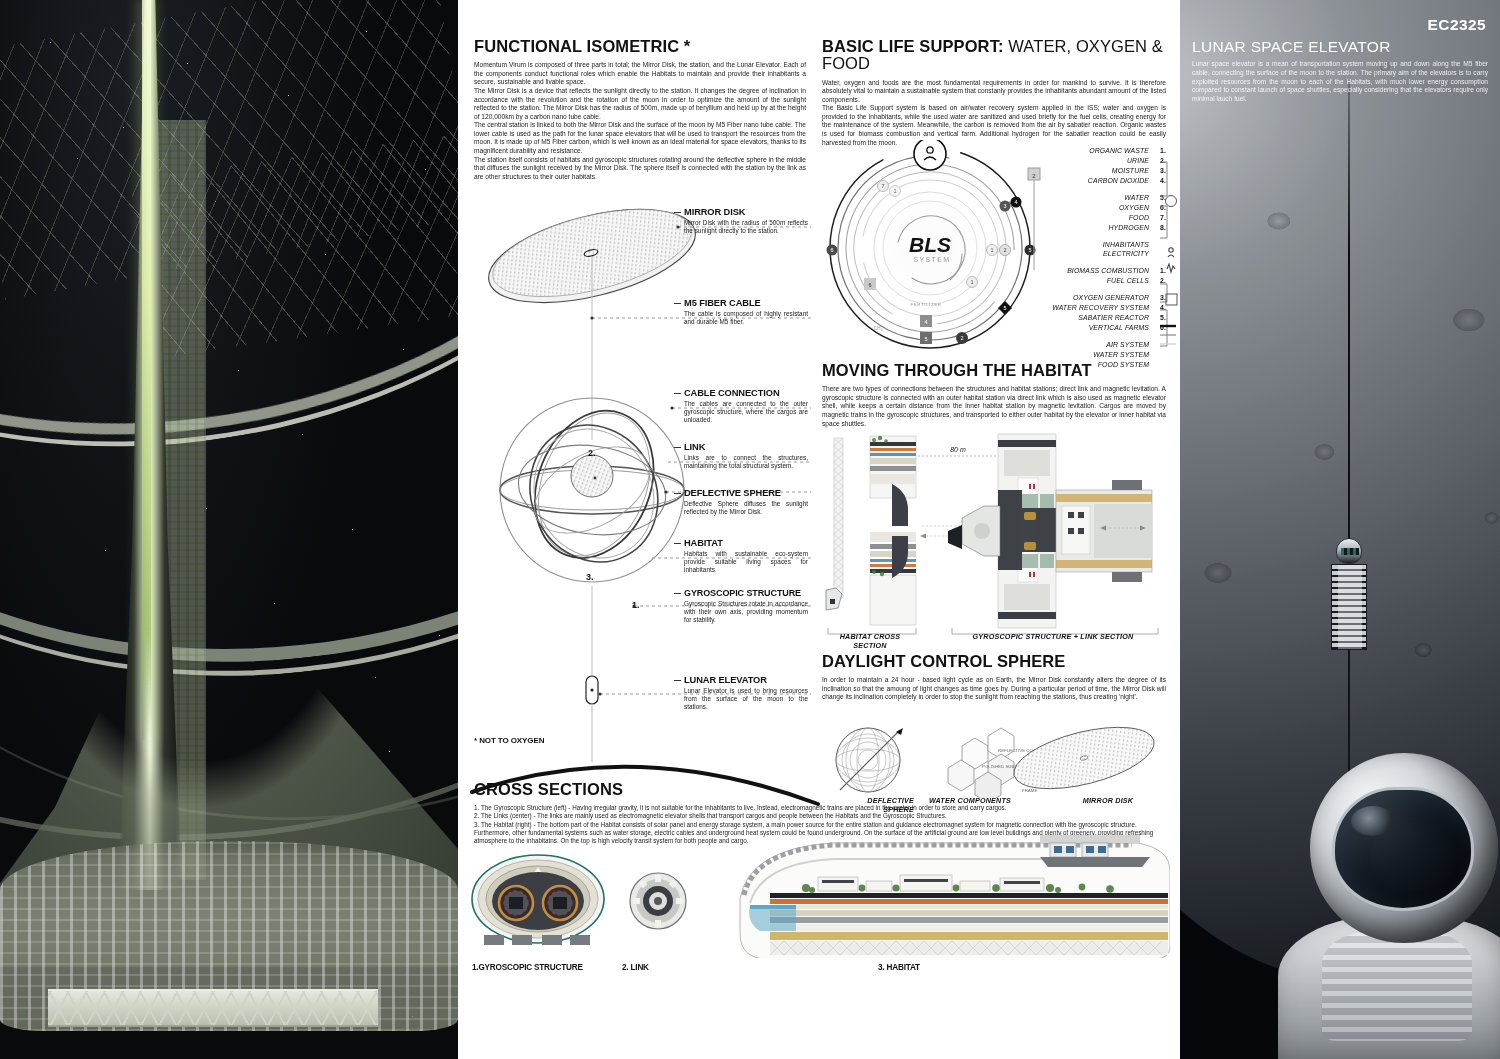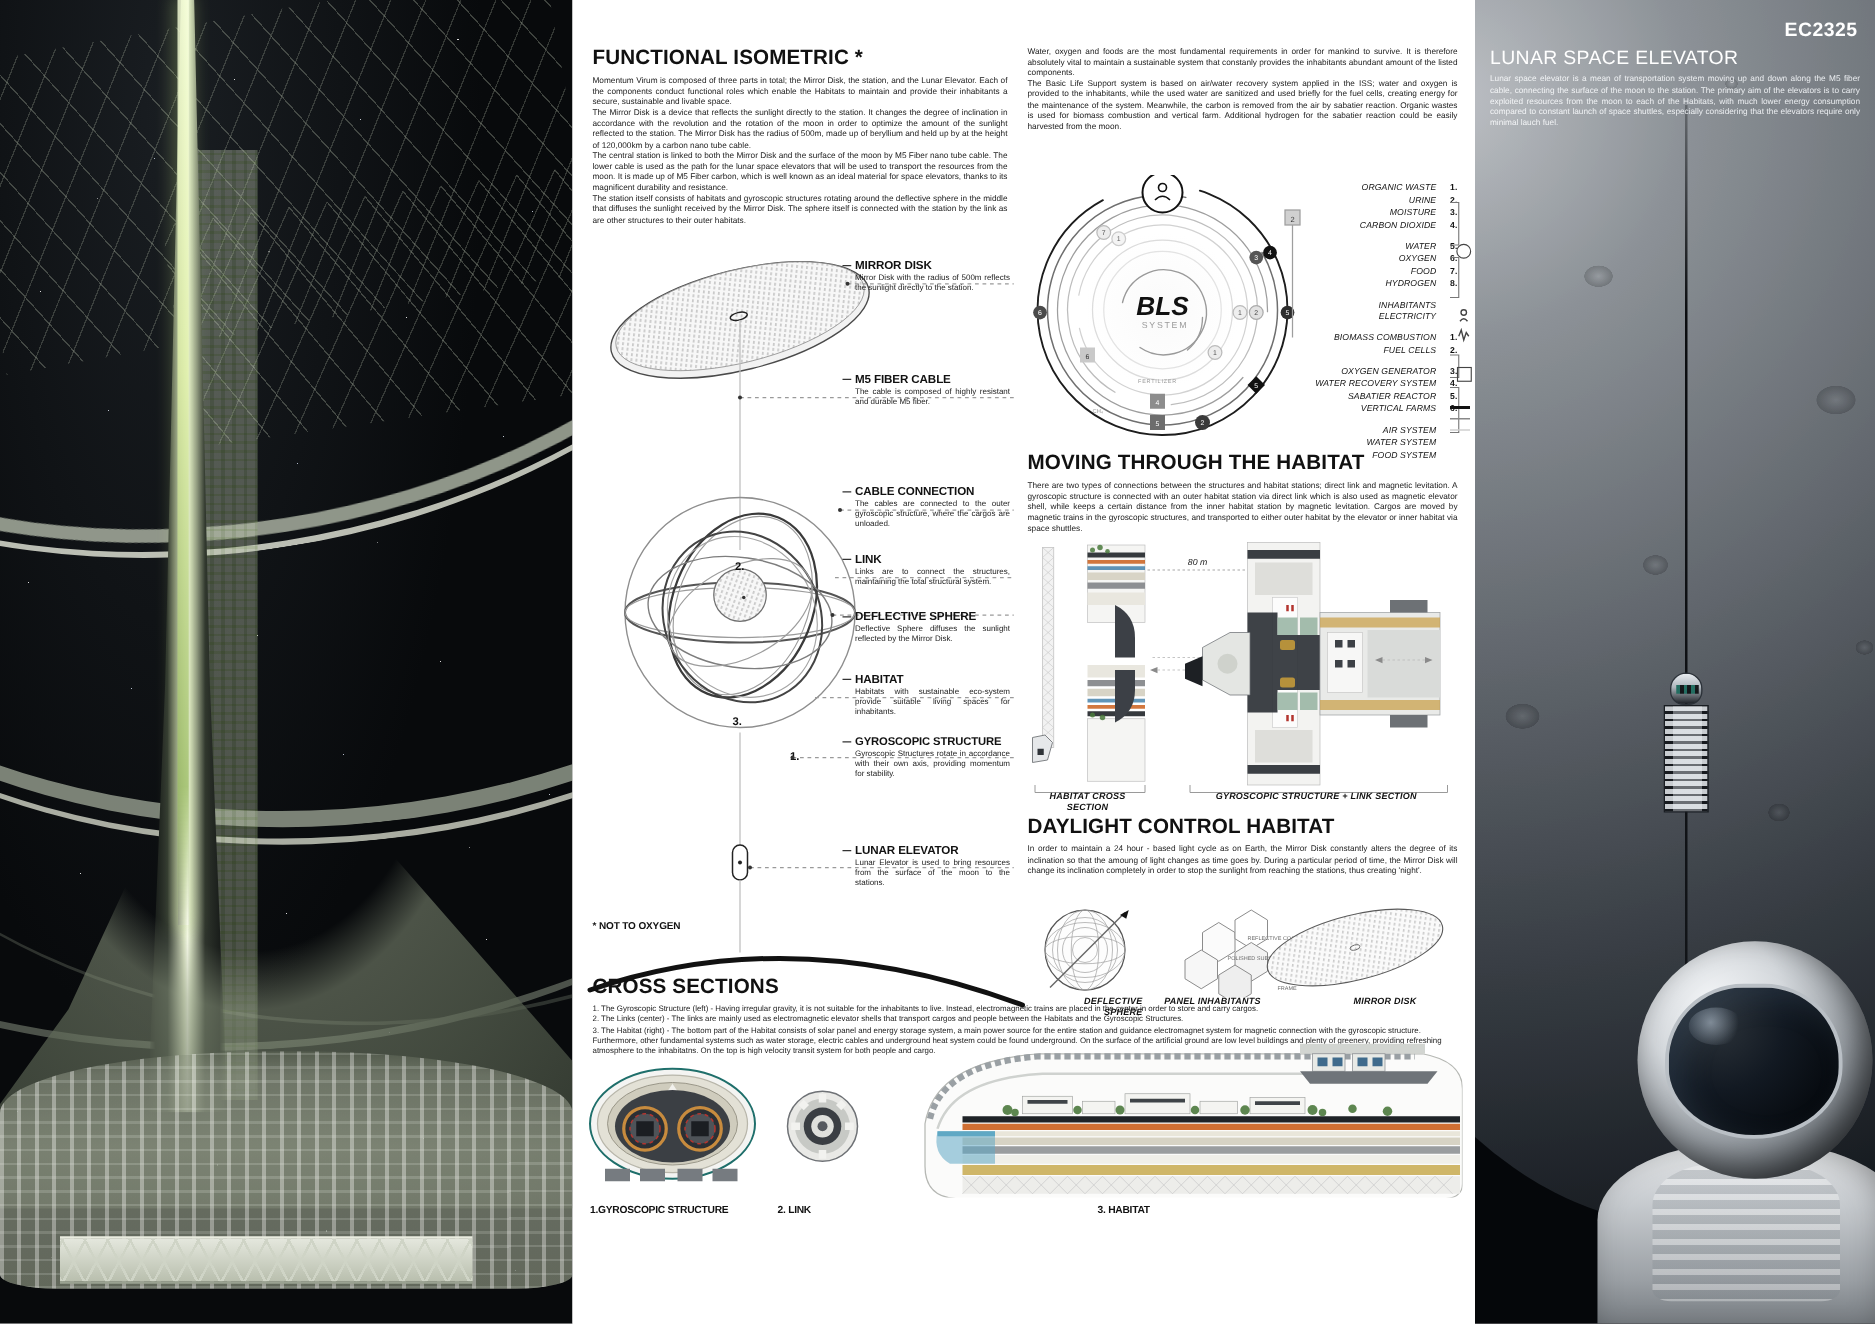--- a/index.html
+++ b/index.html
@@ -489,20 +489,21 @@
       </div>
       <div class="lbl" style="top:500px;">
         <h4>LUNAR ELEVATOR</h4>
         <p>Lunar Elevator is used to bring resources from the surface of the moon to the stations.</p>
       </div>
     </div>
 
     <div class="footnote">* NOT TO OXYGEN</div>
 
     <div class="col col-right">
+      <h2 class="sec"><span>BASIC LIFE SUPPORT:</span><span class="light"> WATER, OXYGEN &amp; FOOD</span></h2>
       <p class="body">Water, oxygen and foods are the most fundamental requirements in order for mankind to survive. It is therefore absolutely vital to maintain a sustainable system that constanly provides  the inhabitants abundant amount of the listed components.</p>
       <p class="body">The Basic Life Support system is based on air/water recovery system applied in the ISS; water and oxygen is provided to the inhabitants, while the used water are sanitized and used briefly for the fuel cells, creating energy for the maintenance of the system. Meanwhile, the carbon is removed from the air by sabatier reaction. Organic wastes is used for biomass combustion and vertical farm. Additional hydrogen for the sabatier reaction could be easily harvested from the moon.</p>
     </div>
 
     <svg style="position:absolute; left:364px; top:140px;" width="220" height="215" viewBox="0 0 220 215">
       <defs>
         <radialGradient id="blsfill" cx="50%" cy="50%" r="50%">
           <stop offset="0%" stop-color="#fafafa"></stop>
             <stop offset="100%" stop-color="#ffffff"></stop>
         </radialGradient>
@@ -799,21 +800,21 @@
 
       <g stroke="#9a9a9a" stroke-width=".8" fill="none">
         <path d="M 6 196 v 6 H 94 v -6"></path>
         <path d="M 130 196 v 6 H 336 v -6"></path>
       </g>
     </svg>
     <div class="cap" style="position:absolute; left:364px; top:632px; width:96px;">HABITAT CROSS SECTION</div>
     <div class="cap" style="position:absolute; left:490px; top:632px; width:210px;">GYROSCOPIC STRUCTURE + LINK SECTION</div>
 
     <div class="col" style="left:364px; top:653px; width:344px;">
-      <h2 class="sec">DAYLIGHT CONTROL HABITAT</h2>
+      <h2 class="sec">DAYLIGHT CONTROL SPHERE</h2>
       <p class="body">In order to maintain a 24 hour - based light cycle as on Earth, the Mirror Disk constantly alters the degree of its inclination so that the amoung of light changes as time goes by. During a particular period of time, the Mirror Disk will change its inclination completely in order to stop the sunlight from reaching the stations, thus creating 'night'.</p>
     </div>
 
     <svg style="position:absolute; left:364px; top:718px;" width="344" height="80" viewBox="0 0 344 80">
 
       <g>
         <circle cx="46" cy="42" r="32" fill="#fdfdfd" stroke="#555" stroke-width="1"></circle>
         <g fill="none" stroke="#9d9d9d" stroke-width=".55">
           <circle cx="46" cy="42" r="26"></circle>
             <circle cx="46" cy="42" r="18"></circle>
@@ -848,21 +849,21 @@
         <pattern id="hatch2" width="4" height="4" patternUnits="userSpaceOnUse" patternTransform="rotate(22)">
           <rect width="4" height="4" fill="#fafafa"></rect>
           <rect width="1.3" height="2.2" fill="#cacaca"></rect>
         </pattern>
       </defs>
     </svg>
     <div class="cap" style="position:absolute; left:364px; top:796px; width:92px;text-align:right;">
       <div>DEFLECTIVE</div>
       <div>SPHERE</div>
     </div>
-    <div class="cap" style="position:absolute; left:452px; top:796px; width:120px;">PANEL INHABITANTS</div>
+    <div class="cap" style="position:absolute; left:452px; top:796px; width:120px;">WATER COMPONENTS</div>
     <div class="cap" style="position:absolute; left:592px; top:796px; width:116px;">MIRROR DISK</div>
   </div>
 
   <div id="cross">
     <div class="head" style="width:690px;">
       <h2 class="sec">CROSS SECTIONS</h2>
       <p class="body" style="text-align:left;">1. The Gyroscopic Structure (left) - Having irregular gravity, it is not suitable for the inhabitants to live. Instead, electromagnetic trains are placed in the center in order to store and carry cargos.</p>
       <p class="body" style="text-align:left;">2. The Links (center) -  The links are mainly used as electromagnetic elevator shells  that transport cargos and people between the Habitats and the Gyroscopic Structures.</p>
       <p class="body" style="text-align:left;">3. The Habitat (right) -  The bottom part of the Habitat consists of solar panel and energy storage system, a main power source for the entire station and guidance electromagnet system for magnetic connection with the gyroscopic structure. Furthermore, other fundamental systems such as water storage, electric cables and underground heat system could be found underground. On the surface of the artificial ground are low level buildings and plenty of greenery, providing refreshing atmosphere to the inhabitatns. On the top is high velocity transit system for both people and cargo.</p>
     </div>

